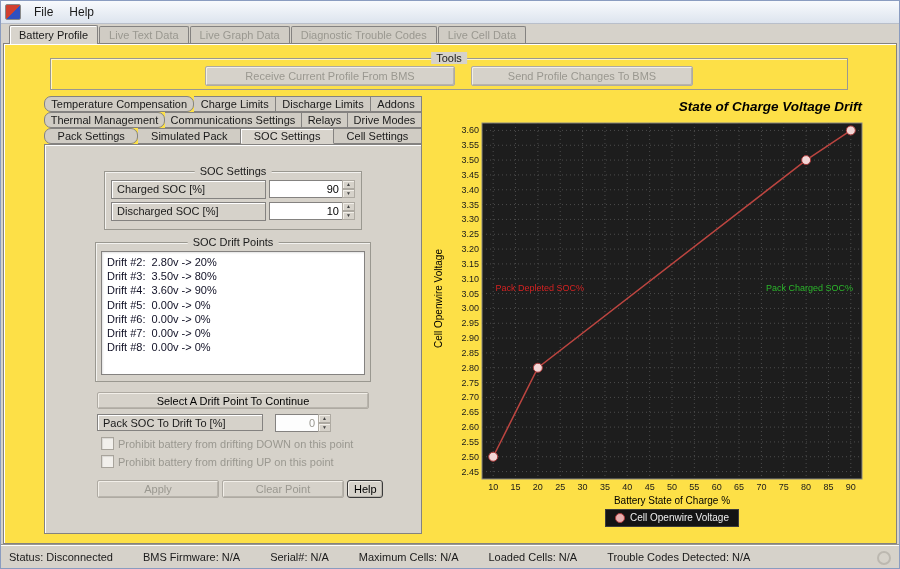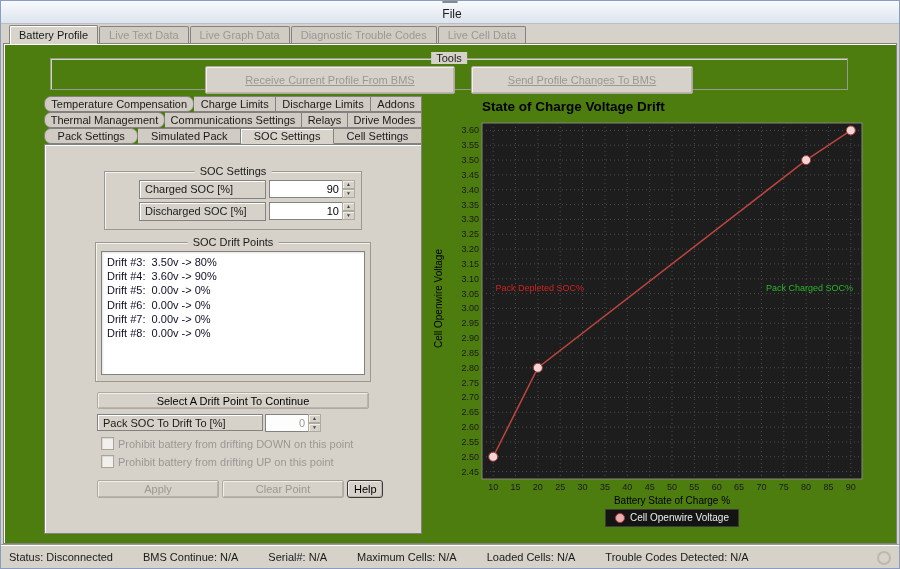--- a/index.html
+++ b/index.html
@@ -3,85 +3,85 @@
 <meta charset="utf-8">
 <style>
   html,body{margin:0;padding:0;background:#9aa0a8;}
   .window{
     position:relative;width:900px;height:569px;background:#d6d2ca;
     font-family:"Liberation Sans",sans-serif;font-size:11px;color:#1a1a1a;
     border:1px solid #8a9cc0;box-sizing:border-box;overflow:hidden;
   }
   
   .menubar{height:22px;display:flex;align-items:center;gap:2px;padding-left:4px;
-    background:linear-gradient(#f8fafd,#dde4ee);border-bottom:1px solid #b9bfca;flex-direction:column;}
+    background:linear-gradient(#f8fafd,#dde4ee);border-bottom:1px solid #b9bfca;}
   .app-icon{width:14px;height:14px;margin-right:4px;border-radius:2px;
     background:linear-gradient(135deg,#d04030 0 50%,#3050c0 50% 100%);border:1px solid #888;}
   .menu-item{padding:2px 7px;font-size:12px;cursor:default;}
   
   .tabstrip{position:absolute;top:23px;left:0;right:0;height:19px;display:flex;align-items:flex-end;padding-left:8px;}
   .main-tab{height:16px;line-height:16px;padding:0 9px;margin-right:1px;background:#d0ccc4;
     border:1px solid #848280;border-bottom:none;border-top-left-radius:2px;border-top-right-radius:2px;}
   .main-tab.active{height:18px;line-height:18px;background:#d8d4cc;position:relative;z-index:3;
     box-shadow:inset 1px 1px 0 #fff;margin-bottom:-1px;}
   .main-tab.disabled{color:#9a9890;}
   
-  .content{position:absolute;top:42px;left:2px;right:2px;bottom:24px;background:#4d7c0f;
+  .content{position:absolute;top:42px;left:2px;right:2px;bottom:24px;background:#fde047;
     border:1px solid #848280;box-shadow:inset 1px 1px 0 #fff;z-index:2;}
   
   .group{border:1px solid #9a9890;box-shadow:inset 1px 1px 0 rgba(255,255,255,.7);position:relative;}
   .group-title{position:absolute;top:-7px;left:50%;transform:translateX(-50%);
     background:#d6d2ca;padding:0 5px;white-space:nowrap;}
   
   .tools-group{position:absolute;left:46px;right:48px;top:14px;height:30px;}
   .tools-buttons{display:flex;justify-content:center;gap:16px;margin-top:7px;}
   .btn{background:#d6d2ca;border:1px solid #aeaaa2;border-radius:2px;
     box-shadow:inset 1px 1px 0 #f2efe9, inset -1px -1px 0 #b8b4ac;
     font-family:"Liberation Sans",sans-serif;font-size:11px;text-align:center;padding:2px 6px;cursor:default;}
   .btn.disabled{color:#9a9890;}
-  .tools-buttons .btn{height:28px;box-sizing:border-box;text-decoration:underline;}
+  .tools-buttons .btn{height:20px;box-sizing:border-box;}
   .btn-receive{width:250px;}
   .btn-send{width:222px;}
   
   .left-pane{position:absolute;left:40px;top:52px;width:378px;height:438px;}
   .stab-row{display:flex;height:16px;}
   .stab{flex:1 1 auto;padding:1px 5px;line-height:13px;text-align:center;white-space:nowrap;
     background:#d0ccc4;border:1px solid #848280;border-left-width:0;overflow:hidden;}
   .stab-row .stab:first-child{border-left-width:1px;border-radius:7px;}
   .stab.active{background:#d8d4cc;box-shadow:inset 1px 1px 0 #fff;position:relative;z-index:3;border-bottom-color:#d8d4cc;}
   .pane-body{position:absolute;top:48px;left:0;right:0;bottom:0;border:1px solid #848280;
     box-shadow:inset 1px 1px 0 #fff;background:#d6d2ca;overflow:hidden;}
   .soc-group{width:258px;margin:26px auto 0;padding:8px 6px 5px;box-sizing:border-box;}
-  .soc-row{display:grid;grid-template-columns:1fr 86px;gap:3px;margin-bottom:3px;margin-left:28px;}
+  .soc-row{display:grid;grid-template-columns:1fr 86px;gap:3px;margin-bottom:3px;}
   .label-box{border:1px solid #848280;box-shadow:inset 1px 1px 0 #fff;background:#d6d2ca;
     padding:1px 5px;height:15px;line-height:14px;box-sizing:content-box;}
   .spinner{display:flex;height:18px;}
   .spinner input{flex:1;min-width:0;border:1px solid #848280;border-right:none;background:#fff;
     text-align:right;font-family:"Liberation Sans",sans-serif;font-size:11px;padding:0 3px;outline:none;}
   .spinner input:disabled{color:#9a9890;background:#fdfdfd;}
   .spin-btns{width:13px;display:flex;flex-direction:column;}
   .spin-btn{flex:1;background:#d6d2ca;border:1px solid #aeaaa2;box-shadow:inset 1px 1px 0 #f2efe9;
     font-size:5px;line-height:5px;text-align:center;color:#444;padding:0;overflow:hidden;}
   .drift-group{width:276px;margin:12px auto 0;padding:8px 5px 6px;box-sizing:border-box;}
   .drift-list{background:#fff;border:1px solid #848280;box-shadow:inset 1px 1px 2px rgba(0,0,0,.12);
     height:116px;padding:3px 5px;overflow:hidden;}
   .drift-item{white-space:pre;line-height:14.2px;color:#101025;}
   .select-btn{display:block;width:272px;height:17px;margin:10px auto 5px;line-height:13px;}
-  .drift-edit-row{display:flex;gap:2px;width:272px;margin:2px auto 0;}
+  .drift-edit-row{display:flex;gap:12px;width:272px;margin:2px auto 0;}
   .drift-edit-row .label-box{width:166px;box-sizing:border-box;height:17px;line-height:14px;}
   .drift-edit-row .spinner{width:56px;}
   .check-row{display:flex;align-items:center;gap:4px;margin:5px 0 0 56px;color:#9a9890;}
   .checkbox{width:11px;height:11px;background:#f2f0ec;border:1px solid #a8a49c;box-shadow:inset 1px 1px 1px rgba(0,0,0,.1);}
   .action-row{display:flex;gap:3px;margin:12px 0 0 52px;}
   .btn-apply,.btn-clear{width:122px;height:18px;box-sizing:border-box;}
   .btn-help{width:36px;height:18px;box-sizing:border-box;border:1px solid #3a3a3a;border-radius:3px;
     box-shadow:inset 1px 1px 0 #f2efe9, inset -1px -1px 0 #b8b4ac;}
   
   .chart-panel{position:absolute;left:428px;top:53px;width:452px;height:440px;}
-  .chart-title{margin:2px 0 0 50px;width:380px;text-align:left;font-weight:bold;font-size:13.5px;color:#000;}
+  .chart-title{margin:2px 0 0 50px;width:380px;text-align:right;font-weight:bold;font-size:13.5px;color:#000;font-style:italic;}
   .chart-svg{position:absolute;left:14px;top:22px;}
   .ylabel{position:absolute;left:-94px;top:196px;width:200px;text-align:center;
     transform:rotate(-90deg);font-size:10px;color:#000;}
   .xlabel{position:absolute;left:50px;top:398px;width:380px;text-align:center;font-size:10px;color:#000;}
   .legend-wrap{position:absolute;left:50px;top:412px;width:380px;display:flex;justify-content:center;}
   .legend{display:flex;align-items:center;gap:5px;background:#141414;border:1px solid #3c3c3c;
     color:#eee;font-size:10px;padding:2px 9px 3px;}
   .legend-dot{width:8px;height:8px;border-radius:50%;background:#e8b0b0;border:1px solid #b03c3c;}
   
   .statusbar{position:absolute;left:0;right:0;bottom:0;height:24px;background:#d6d2ca;
@@ -162,20 +162,21 @@
                 <button class="spin-btn">▲</button>
                 <button class="spin-btn">▼</button>
               </span>
             </span>
           </div>
         </div>
 
         <div class="group drift-group">
           <span class="group-title">SOC Drift Points</span>
           <div class="drift-list">
+            <div class="drift-item">Drift #2:  2.80v -&gt; 20%</div>
             <div class="drift-item">Drift #3:  3.50v -&gt; 80%</div>
             <div class="drift-item">Drift #4:  3.60v -&gt; 90%</div>
             <div class="drift-item">Drift #5:  0.00v -&gt; 0%</div>
             <div class="drift-item">Drift #6:  0.00v -&gt; 0%</div>
             <div class="drift-item">Drift #7:  0.00v -&gt; 0%</div>
             <div class="drift-item">Drift #8:  0.00v -&gt; 0%</div>
           </div>
         </div>
 
         <button class="btn select-btn">Select A Drift Point To Continue</button>
@@ -308,21 +309,21 @@
         <div class="legend">
           <span class="legend-dot"></span>
           <span>Cell Openwire Voltage</span>
         </div>
       </div>
     </div>
   </div>
 
   <div class="statusbar">
     <span class="status-item">Status: Disconnected</span>
-    <span class="status-item">BMS Continue: N/A</span>
+    <span class="status-item">BMS Firmware: N/A</span>
     <span class="status-item">Serial#: N/A</span>
     <span class="status-item">Maximum Cells: N/A</span>
     <span class="status-item">Loaded Cells: N/A</span>
     <span class="status-item">Trouble Codes Detected: N/A</span>
     <span class="conn-indicator"></span>
   </div>
 
 </div>
 
 </body></html>

